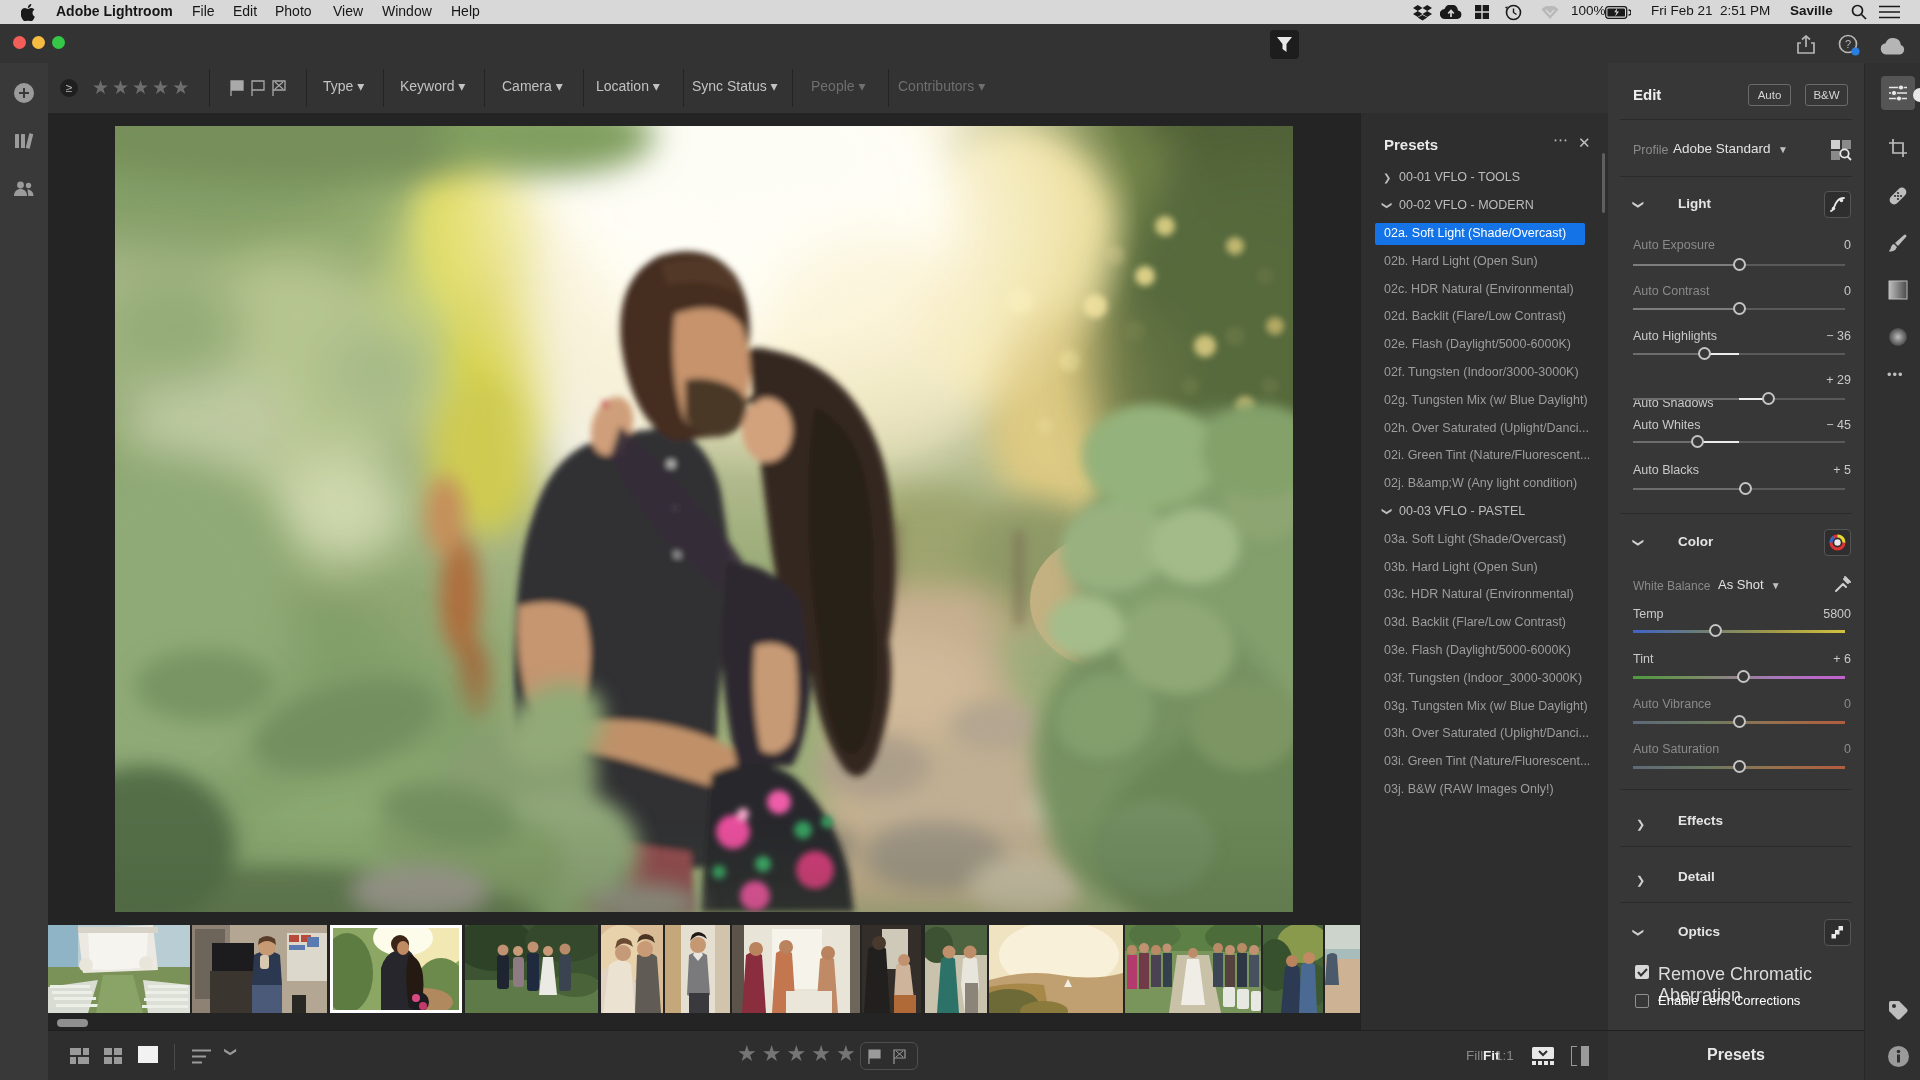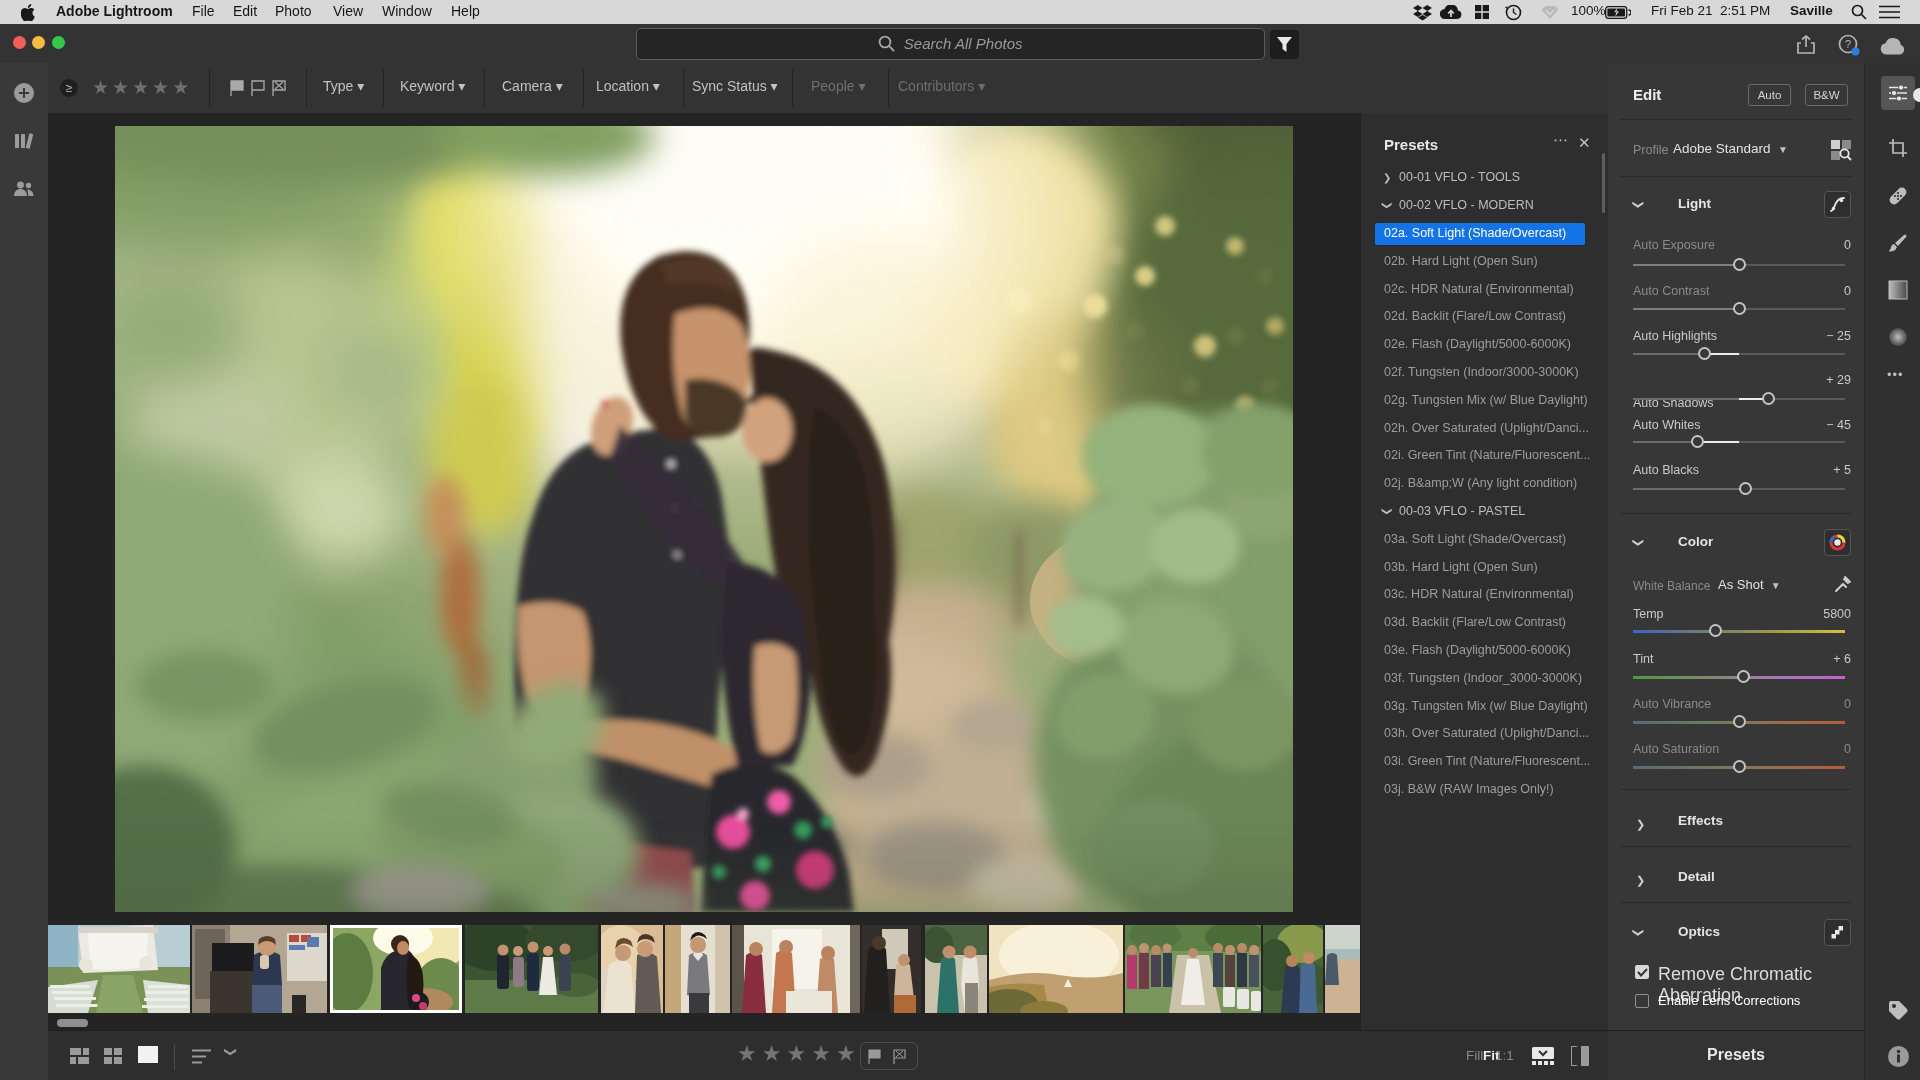--- a/index.html
+++ b/index.html
@@ -115,26 +115,20 @@
       <g stroke="#1a1a1a" stroke-width="1.7">
           <path d="M0 1.5 h21 M0 7 h21 M0 12.5 h21"></path>
         </g>
     </svg>
   </div>
 
   <div class="abs" id="titlebar"></div>
   <div class="tl" style="left:13px;background:#f35f58;"></div>
   <div class="tl" style="left:32px;background:#f6bc41;"></div>
   <div class="tl" style="left:52px;background:#34c748;"></div>
-  <div class="abs" id="searchbox">
-    <svg style="position:relative;top:3px;" width="17" height="17" viewBox="0 0 17 17">
-      <circle cx="7" cy="7" r="5.4" fill="none" stroke="#a8a8a8" stroke-width="1.8"></circle>
-      <path d="M11.2 11.2 L16 16" stroke="#a8a8a8" stroke-width="1.8"></path>
-    </svg>&nbsp; Search All Photos
-  </div>
   <div class="abs" id="filterbtn">
     <svg style="position:absolute;left:7px;top:7px;" width="15" height="15" viewBox="0 0 15 15">
       <path d="M0 0 h15 L9.5 7 v8 l-4-3 v-5 z" fill="#e8e8e8"></path>
     </svg>
   </div>
   <svg class="abs" style="left:1797px;top:35px;" width="18" height="19" viewBox="0 0 18 19">
     <path d="M9 1 v11 M5 4.5 L9 1 l4 3.5" stroke="#b5b5b5" stroke-width="1.7" fill="none"></path>
     <path d="M4 8 h-3 v10 h16 v-10 h-3" stroke="#b5b5b5" stroke-width="1.7" fill="none"></path>
   </svg>
   <svg class="abs" style="left:1838px;top:34px;" width="22" height="22" viewBox="0 0 22 22">
@@ -733,21 +727,21 @@
       </div>
 
     <div class="slabel dim" style="top:221px;">Auto Contrast</div>
       <div class="sval" style="top:221px;">0</div>
     <div class="track" style="top:245px;">
         <div style="position:absolute;left:0;width:106px;height:2px;background:#7d7d7d;"></div>
         <div class="knob" style="left:100px;"></div>
       </div>
 
     <div class="slabel" style="top:266px;">Auto Highlights</div>
-      <div class="sval" style="top:266px;">− 25</div>
+      <div class="sval" style="top:266px;">− 36</div>
     <div class="track" style="top:290px;">
         <div style="position:absolute;left:0;width:72px;height:2px;background:#6d6d6d;"></div>
         <div style="position:absolute;left:72px;width:34px;height:2px;background:#ececec;"></div>
         <div class="knob" style="left:65px;"></div>
       </div>
 
     <div class="slabel" style="top:310px;margin-top:23px;">Auto Shadows</div>
       <div class="sval" style="top:310px;">+ 29</div>
     <div class="track" style="top:335px;">
         <div style="position:absolute;left:0;width:106px;height:2px;background:#6d6d6d;"></div>

